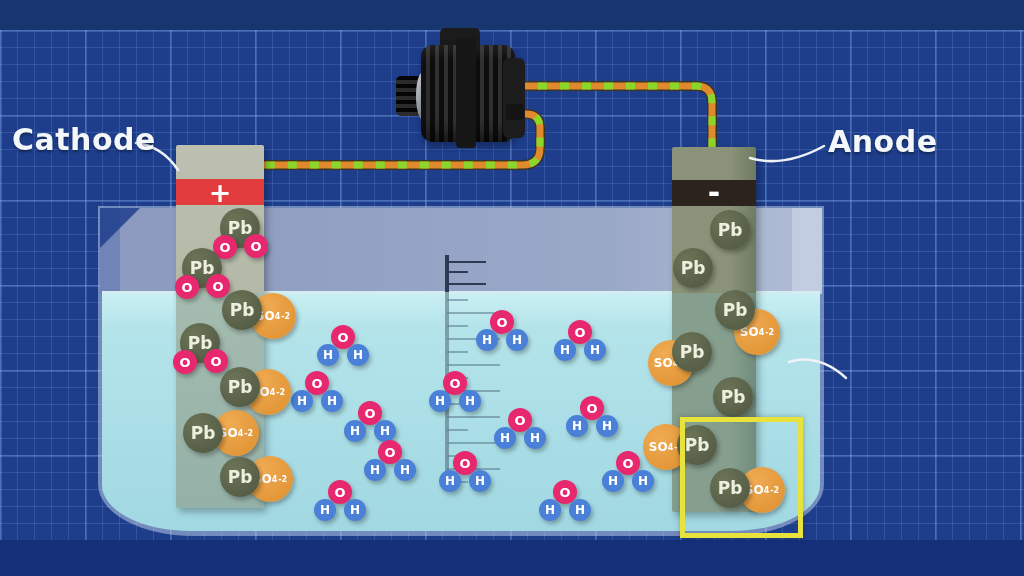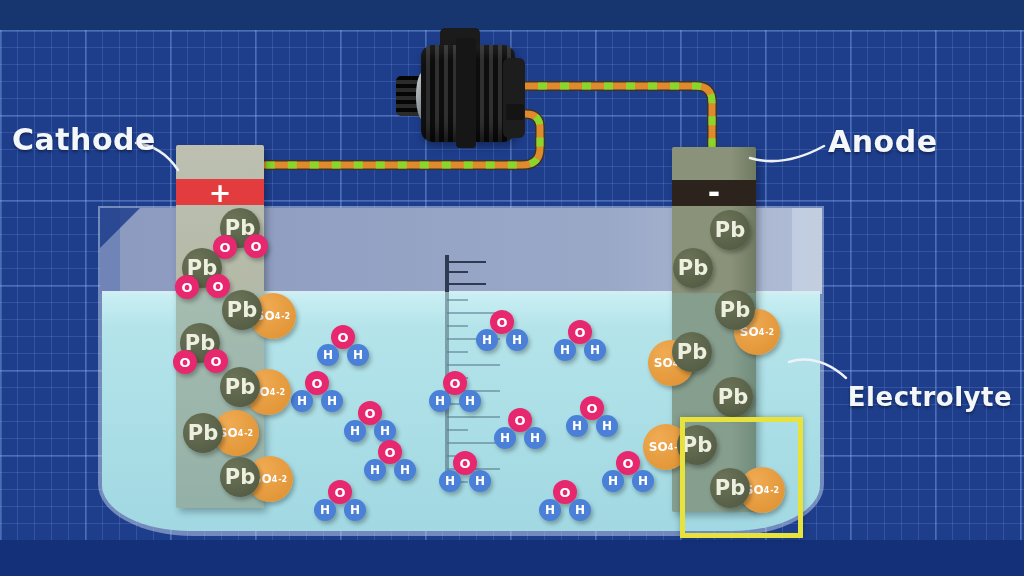--- a/index.html
+++ b/index.html
@@ -66,21 +66,21 @@
   .lbl{color:#f4f7fa;font-weight:bold;text-shadow:0 2px 3px rgba(0,0,0,.4);
     letter-spacing:.5px;white-space:nowrap;}
   .lbl-cathode{left:12px;top:122px;font-size:30px;}
   .lbl-anode{left:828px;top:124px;font-size:30px;}
   .lbl-electrolyte{left:840px;top:380px;width:180px;font-size:26px;text-align:center;line-height:34px;}
 
   
   .atom{position:absolute;transform:translate(-50%,-50%);border-radius:50%;
     display:flex;align-items:center;justify-content:center;color:#fff;
     font-weight:bold;box-shadow:2px 3px 4px rgba(0,0,0,.28);}
-  .pb{width:40px;height:40px;font-size:21px;color:#edefdf;
+  .pb{width:40px;height:40px;font-size:17px;color:#edefdf;
     background:radial-gradient(circle at 35% 30%,#6b7457,#4e5740);}
   .o{width:24px;height:24px;font-size:13px;font-weight:900;background:#e7286e;}
   .h{width:22px;height:22px;font-size:12px;background:#4a80d8;}
   .so4{width:46px;height:46px;font-size:12px;
     background:radial-gradient(circle at 35% 30%,#f0ab53,#dd8f2e);}
   .so4 sub{font-size:8px;vertical-align:-4px;}
   .so4 sup{font-size:8px;vertical-align:5px;margin-left:1px;}
 
   svg.overlay{position:absolute;left:0;top:0;pointer-events:none;}
 </style>
@@ -215,14 +215,13 @@
 
 <svg class="overlay" width="1024" height="576">
   <path d="M136 143 Q162 146 178 170" stroke="#eef2f6" stroke-width="2.5" fill="none" stroke-linecap="round"></path>
   <path d="M824 146 Q784 168 750 158" stroke="#eef2f6" stroke-width="2.5" fill="none" stroke-linecap="round"></path>
   <path d="M846 378 Q818 353 789 362" stroke="#eef2f6" stroke-width="2.5" fill="none" stroke-linecap="round"></path>
 </svg>
 
 <div class="abs lbl lbl-cathode">Cathode</div>
 <div class="abs lbl lbl-anode">Anode</div>
 <div class="abs lbl lbl-electrolyte">
-  <div>Electrolyte</div>
 </div>
 
 </body></html>

